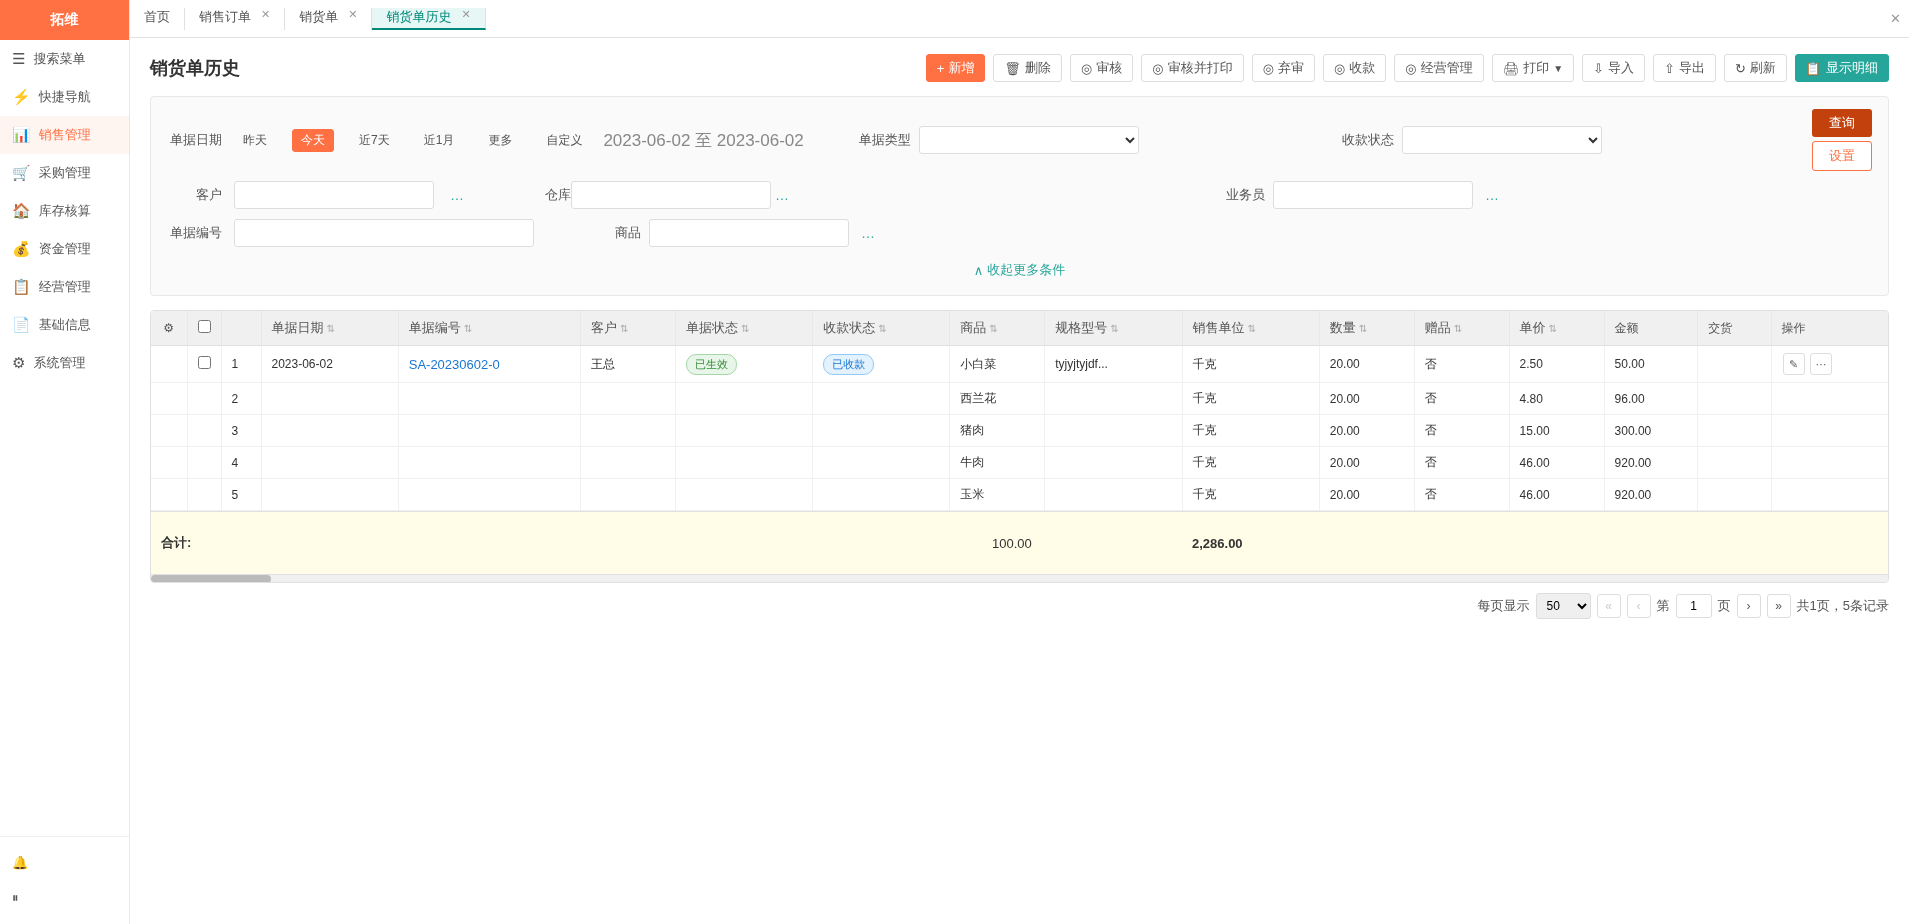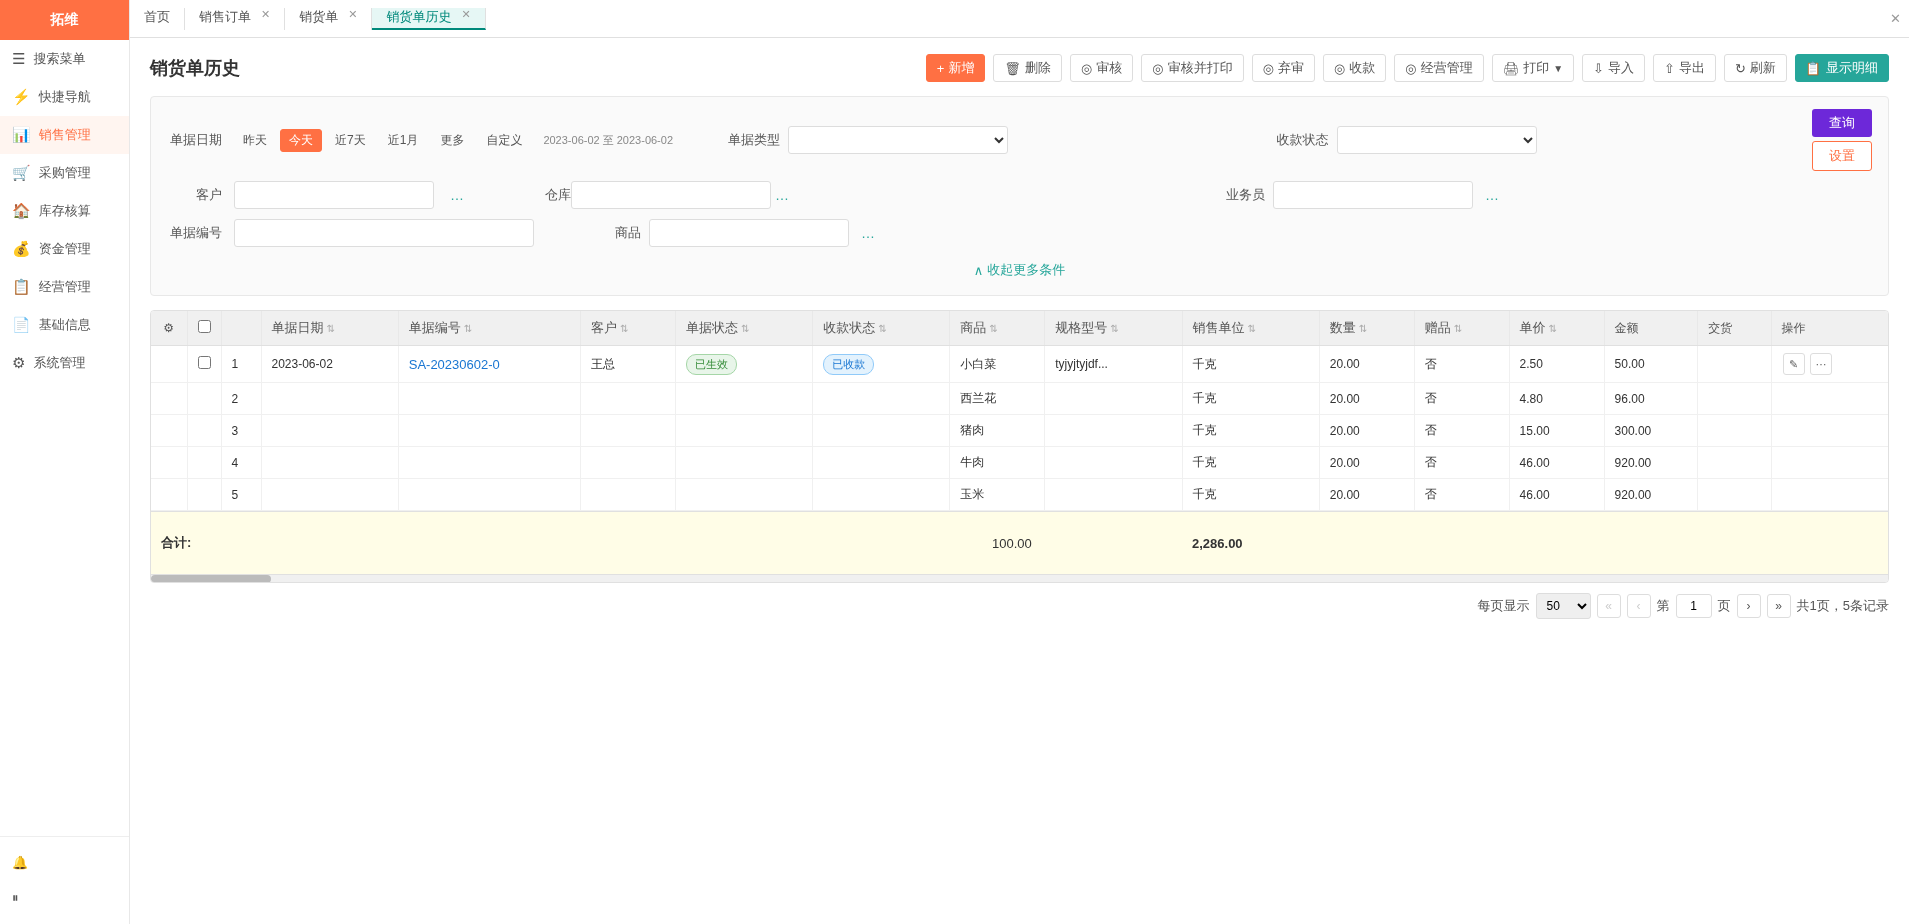--- a/index.html
+++ b/index.html
@@ -178,38 +178,38 @@
       padding: 4px 8px;
       background: #fff;
       color: #333;
       outline: none;
       height: 28px;
       min-width: 180px;
       cursor: pointer;
     }
     .date-chips {
       display: flex;
-      gap: 4px;
+      gap: 16px;
       align-items: flex-start;
     }
     .date-chip {
       padding: 2px 8px;
       border-radius: 3px;
       cursor: pointer;
       color: #555;
       font-size: 12px;
       border: 1px solid transparent;
     }
     .date-chip.active {
       background: #ff7043;
       color: #fff;
       border-color: #ff7043;
     }
     .date-range-text {
-      font-size: 11px;
+      font-size: 17px;
       color: #888;
     }
     .filter-dots {
       color: #26a69a;
       cursor: pointer;
       font-size: 14px;
       margin-left: 4px;
     }
     .collapse-btn {
       display: flex;
@@ -217,21 +217,21 @@
       justify-content: center;
       gap: 4px;
       color: #26a69a;
       cursor: pointer;
       font-size: 12px;
       padding: 4px 0;
     }
 
     
     .btn-query {
-      background: #6d28d9;
+      background: #c2410c;
       color: #fff;
       border: none;
       border-radius: 3px;
       padding: 5px 16px;
       cursor: pointer;
       font-size: 13px;
     }
     .btn-set {
       background: #fff;
       color: #ff7043;

